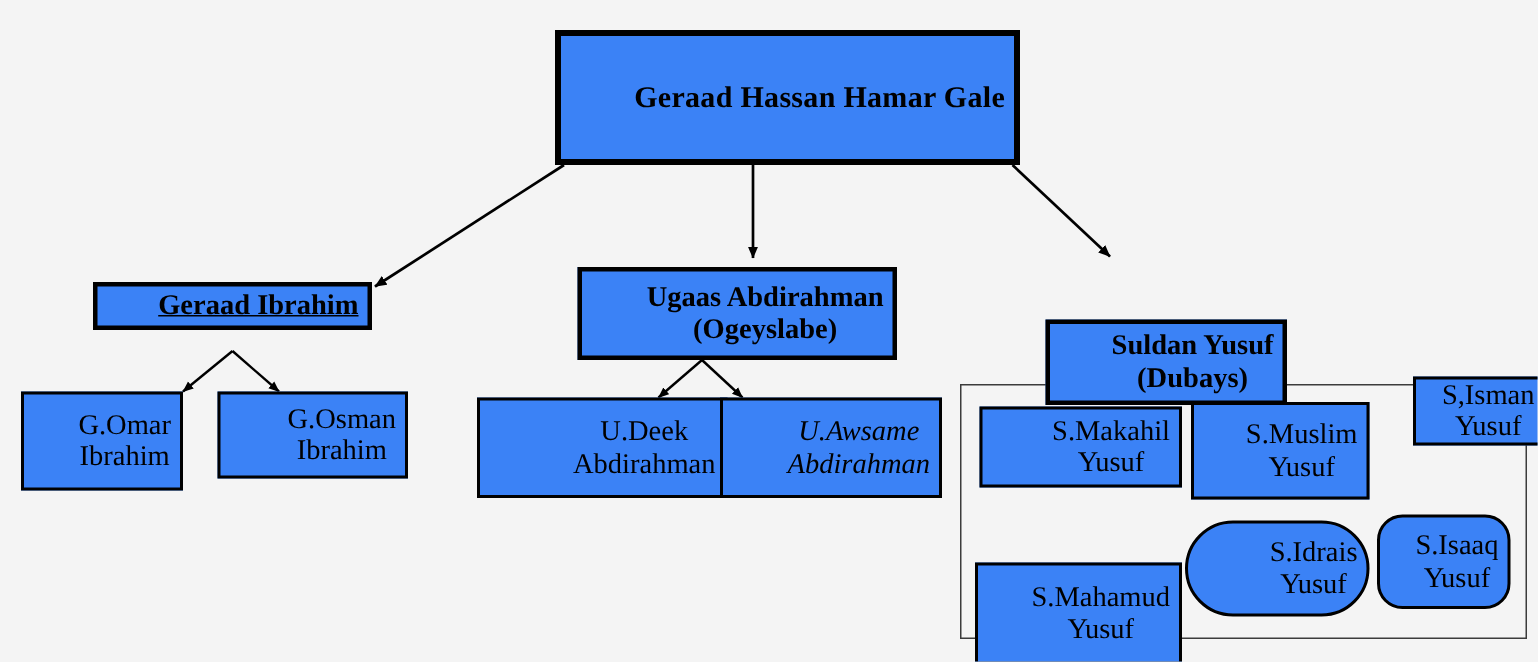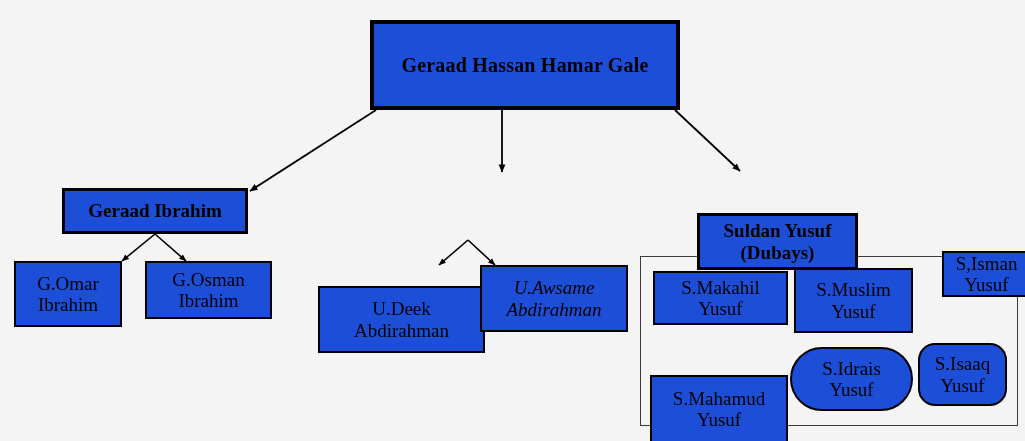--- a/index.html
+++ b/index.html
@@ -22,25 +22,25 @@
     position: absolute;
     left: 0;
     top: 0;
     width: 1025px;
     height: 441px;
     pointer-events: none;
   }
   .node {
     position: absolute;
     box-sizing: border-box;
-    background: #1d4ed8;
+    background: #3b82f6;
     border: 2px solid #000000;
     display: flex;
     align-items: center;
-    justify-content: center;
+    justify-content: flex-end;
     text-align: center;
     line-height: 1.12;
     color: #000000;
     z-index: 3;
   }
   .node-root {
     border-width: 4px;
     font-weight: bold;
     font-size: 20px;
     letter-spacing: 0.2px;
@@ -95,40 +95,44 @@
     <line x1="468" y1="240" x2="439" y2="265" stroke="#000000" stroke-width="1.6" marker-end="url(#arrowSmall)"></line>
     <line x1="468" y1="240" x2="495" y2="265" stroke="#000000" stroke-width="1.6" marker-end="url(#arrowSmall)"></line>
 
     <line x1="778" y1="229" x2="778" y2="258" stroke="#4a4a4a" stroke-width="1.2" marker-end="url(#arrowSmall)"></line>
   </svg>
 
   <div class="node node-root" style="left:370px; top:20px; width:310px; height:90px;">
     <span class="node-label">Geraad Hassan Hamar Gale</span>
   </div>
 
-  <div class="node node-level2" style="left:62px; top:188px; width:186px; height:46px;">
+  <div class="node node-level2" style="left:62px; top:188px; width:186px; height:32px;text-decoration:underline;">
     <span class="node-label">Geraad Ibrahim</span>
   </div>
 
+  <div class="node node-level2" style="left:385px; top:178px; width:213px; height:62px;">
+    <span class="node-label">Ugaas Abdirahman
+(Ogeyslabe)</span>
+  </div>
 
   <div class="node node-level2" style="left:697px; top:185px; width:161px; height:57px;margin-top:28px;">
     <span class="node-label">Suldan Yusuf
 (Dubays)</span>
   </div>
 
   <div class="node node-leaf" style="left:14px; top:261px; width:108px; height:66px;">
     <span class="node-label">G.Omar
 Ibrahim</span>
   </div>
   <div class="node node-leaf" style="left:145px; top:261px; width:127px; height:58px;">
     <span class="node-label">G.Osman
 Ibrahim</span>
   </div>
 
-  <div class="node node-leaf" style="left:318px; top:265px; width:167px; height:67px;margin-top:21px;">
+  <div class="node node-leaf" style="left:318px; top:265px; width:167px; height:67px;">
     <span class="node-label">U.Deek
 Abdirahman</span>
   </div>
   <div class="node node-leaf" style="left:480px; top:265px; width:148px; height:67px;font-style:italic;">
     <span class="node-label">U.Awsame
 Abdirahman</span>
   </div>
 
   <div class="group-box" style="left:640px; top:256px; width:378px; height:170px;"></div>
 

